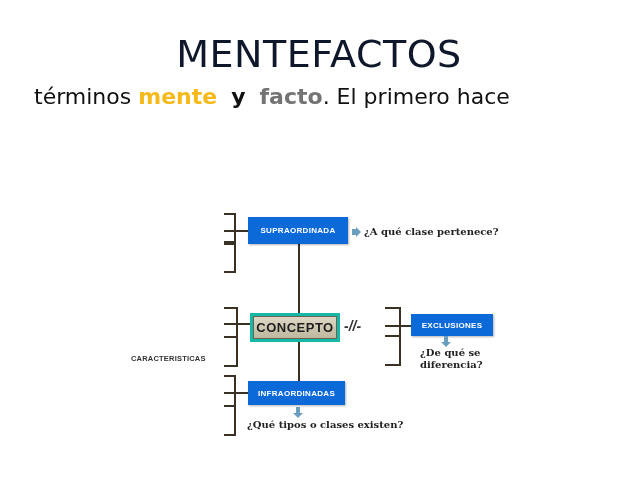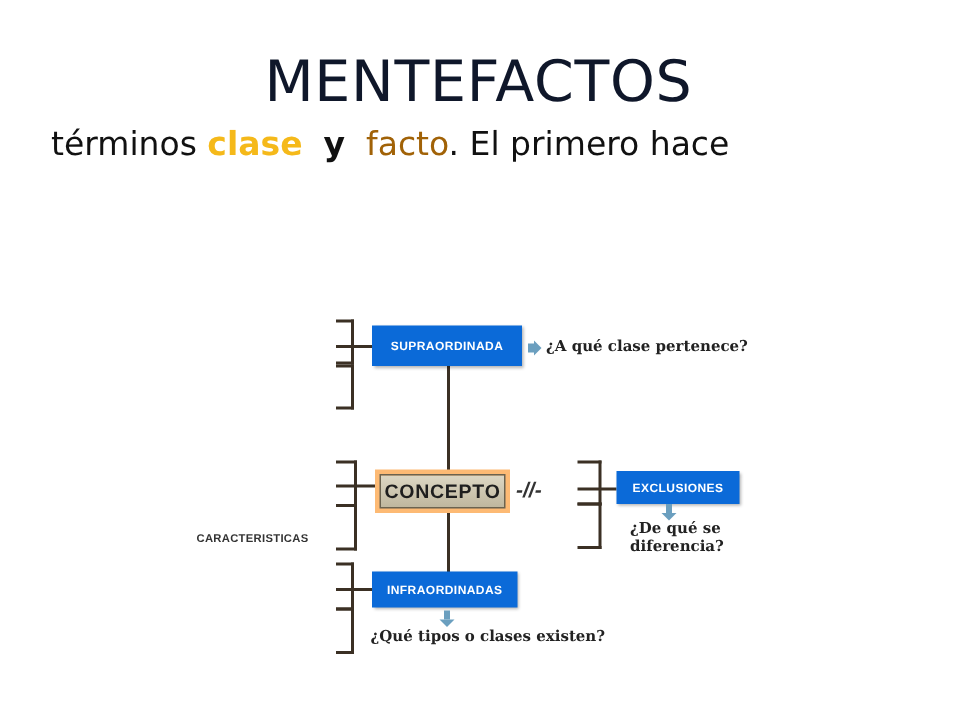--- a/index.html
+++ b/index.html
@@ -1,41 +1,41 @@
 <!DOCTYPE html>
 <html><head>
   <meta charset="utf-8">
   <style>
     html, body { margin: 0; padding: 0; }
     body { width: 638px; height: 479px; background: #ffffff; position: relative; overflow: hidden; font-family: "Liberation Sans", sans-serif; }
     .title { position: absolute; left: 0; width: 638px; top: 32px; text-align: center; color: #0f172a; font-size: 38px; line-height: 44px; letter-spacing: 0.5px; font-family: "DejaVu Sans", sans-serif; font-weight: normal; }
     .para { position: absolute; left: 34px; top: 80px; width: 590px; color: #111; font-size: 22px; line-height: 33px; font-family: "DejaVu Sans", sans-serif; }
     .para .mente { color: #f5b91a; font-weight: bold; }
     .para .y { font-weight: bold; }
-    .para .facto { color: #a16207; font-weight: normal; }
+    .para .facto { color: #737373; font-weight: bold; }
 
     .line { position: absolute; background: #3b3024; }
     .bracket { position: absolute; border: 2px solid #3b3024; border-left: none; }
     .box { position: absolute; background: #0b6ad8; color: #fff; font-weight: bold; font-size: 8px; display: flex; align-items: center; justify-content: center; letter-spacing: 0.3px; box-shadow: 1px 1px 2px rgba(0,0,0,0.3); }
-    .concept { position: absolute; background: #fdba74; padding: 3px; box-sizing: border-box; }
+    .concept { position: absolute; background: #14b8a6; padding: 3px; box-sizing: border-box; }
     .concept-inner { width: 100%; height: 100%; background: linear-gradient(#ddd7c4, #bfb79e); border: 1px solid #6b6350; box-sizing: border-box; display: flex; align-items: center; justify-content: center; color: #1e1e1e; font-weight: bold; font-size: 13px; letter-spacing: 0.5px; }
     .q { position: absolute; font-family: "DejaVu Serif", serif; font-weight: bold; font-size: 10px; color: #222; line-height: 12px; }
     .label { position: absolute; font-weight: bold; font-size: 7.5px; color: #333; letter-spacing: 0.2px; margin-top: 33px; }
     .arr-stem { position: absolute; background: #6b9fbf; }
     .arr-head { position: absolute; width: 0; height: 0; border-left: 5px solid transparent; border-right: 5px solid transparent; border-top: 5px solid #6b9fbf; }
     .arr-right-head { position: absolute; width: 0; height: 0; border-top: 5px solid transparent; border-bottom: 5px solid transparent; border-left: 5px solid #6b9fbf; }
     .noteq { position: absolute; font-size: 14px; color: #333; font-style: italic; font-weight: bold; }
   </style>
 </head>
 <body>
 
 <div class="title">MENTEFACTOS</div>
 
 <div class="para">
-  <div><span>términos </span><span class="mente">clase</span>&nbsp; <span class="y">y</span>&nbsp; <span class="facto">facto</span><span>. El primero hace</span></div>
+  <div><span>términos </span><span class="mente">mente</span>&nbsp; <span class="y">y</span>&nbsp; <span class="facto">facto</span><span>. El primero hace</span></div>
 </div>
 
 <div>
 
   <div class="line" style="left:298px; top:244px; width:2px; height:70px;"></div>
   <div class="line" style="left:298px; top:342px; width:2px; height:40px;"></div>
 
   <div class="bracket" style="left:224px; top:213px; width:10px; height:26px;"></div>
   <div class="bracket" style="left:224px; top:243px; width:10px; height:26px;"></div>
   <div class="line" style="left:224px; top:230px; width:24px; height:2px;"></div>

